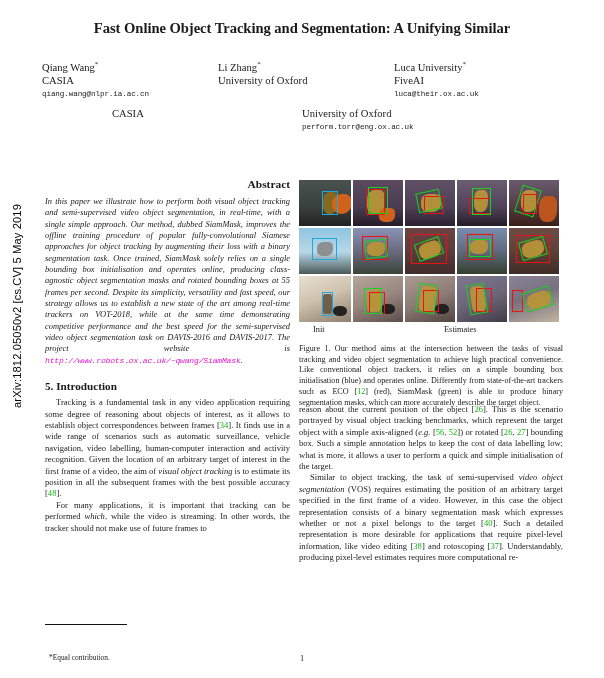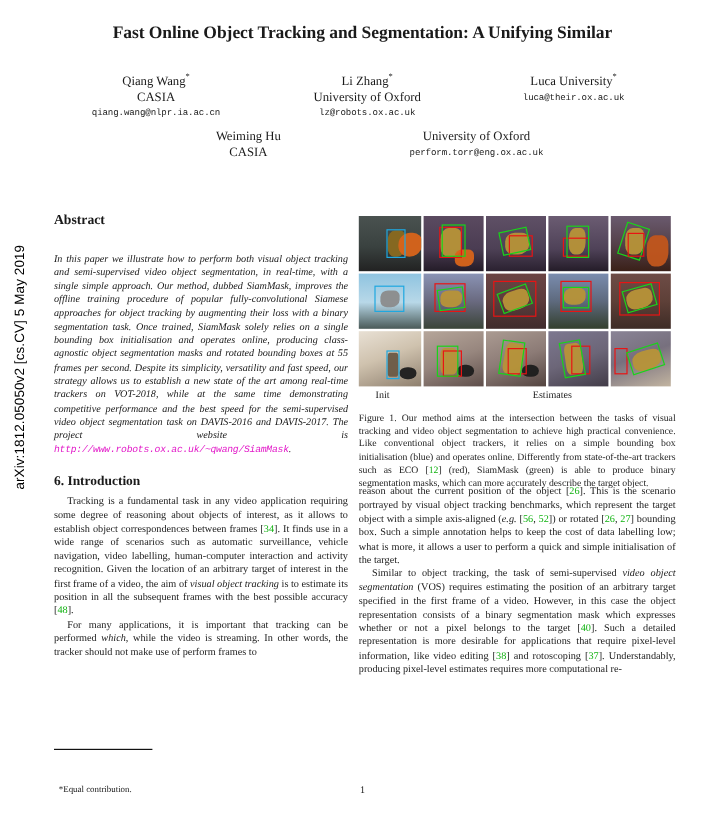--- a/index.html
+++ b/index.html
@@ -52,21 +52,21 @@
   .author-row{
     display:flex;
     justify-content:center;
     width:100%;
   }
   .author-row.row1 .author-col:nth-child(1){width:176px;}
   .author-row.row1 .author-col:nth-child(2){width:176px;}
   .author-row.row1 .author-col:nth-child(3){width:168px;}
   .author-row.row2{margin-top:6px;}
   .author-row.row2 .author-col{width:190px;}
-  .author-col{text-align:center;}
+  .author-col{}
   .a-name{font-size:10.6px;line-height:13px;}
   .a-aff{font-size:10.6px;line-height:13px;}
   .a-mail{
     font-family:"Liberation Mono","DejaVu Sans Mono",monospace;
     font-size:7.6px;
     line-height:14px;
     color:#222;
     letter-spacing:-0.1px;
   }
   .star{font-size:7px;vertical-align:super;}
@@ -79,22 +79,22 @@
   }
   .col-right{
     position:absolute;
     left:299px;top:178px;
     width:264px;
   }
 
   h2.section{
     font-size:11.4px;
     font-weight:bold;
-    margin:0 0 20px 0;
-    text-align:left;
+    margin:0 0 6px 0;
+    text-align:right;
   }
   h2.section-left{
     font-size:11.2px;
     font-weight:bold;
     margin:14px 0 5px 0;
     text-align:left;
   }
 
   p.abs{
     margin:0;
@@ -204,46 +204,45 @@
   <div class="authors">
     <div class="author-row row1">
       <div class="author-col">
         <div class="a-name"><span>Qiang Wang</span><span class="star">*</span></div>
         <div class="a-aff">CASIA</div>
         <div class="a-mail">qiang.wang@nlpr.ia.ac.cn</div>
       </div>
       <div class="author-col">
         <div class="a-name"><span>Li Zhang</span><span class="star">*</span></div>
         <div class="a-aff">University of Oxford</div>
-        <div class="a-mail">lz@robots.ox.ac.uk</div>
       </div>
       <div class="author-col">
         <div class="a-name"><span>Luca University</span><span class="star">*</span></div>
+        <div class="a-aff">FiveAI</div>
         <div class="a-mail">luca@their.ox.ac.uk</div>
       </div>
     </div>
     <div class="author-row row2">
       <div class="author-col">
-        <div class="a-name">Weiming Hu</div>
         <div class="a-aff">CASIA</div>
       </div>
       <div class="author-col">
         <div class="a-aff">University of Oxford</div>
         <div class="a-mail">perform.torr@eng.ox.ac.uk</div>
       </div>
     </div>
   </div>
 
   <div class="col-left">
     <h2 class="section">Abstract</h2>
     <p class="abs"><span>In this paper we illustrate how to perform both visual object tracking and semi-supervised video object segmentation, in real-time, with a single simple approach. Our method, dubbed SiamMask, improves the offline training procedure of popular fully-convolutional Siamese approaches for object tracking by augmenting their loss with a binary segmentation task. Once trained, SiamMask solely relies on a single bounding box initialisation and operates online, producing class-agnostic object segmentation masks and rotated bounding boxes at 55 frames per second. Despite its simplicity, versatility and fast speed, our strategy allows us to establish a new state of the art among real-time trackers on VOT-2018, while at the same time demonstrating competitive performance and the best speed for the semi-supervised video object segmentation task on DAVIS-2016 and DAVIS-2017. The project website is </span><span class="url">http://www.robots.ox.ac.uk/~qwang/SiamMask</span><span>.</span></p>
 
-    <h2 class="section-left">6. Introduction</h2>
+    <h2 class="section-left">5. Introduction</h2>
     <p class="body"><span>Tracking is a fundamental task in any video application requiring some degree of reasoning about objects of interest, as it allows to establish object correspondences between frames [</span><span class="cite">34</span><span>]. It finds use in a wide range of scenarios such as automatic surveillance, vehicle navigation, video labelling, human-computer interaction and activity recognition. Given the location of an arbitrary target of interest in the first frame of a video, the aim of </span><span class="ital">visual object tracking</span><span> is to estimate its position in all the subsequent frames with the best possible accuracy [</span><span class="cite">48</span><span>].</span></p>
-    <p class="body"><span>For many applications, it is important that tracking can be performed </span><span class="ital">which</span><span>, while the video is streaming. In other words, the tracker should not make use of perform frames to</span></p>
+    <p class="body"><span>For many applications, it is important that tracking can be performed </span><span class="ital">which</span><span>, while the video is streaming. In other words, the tracker should not make use of future frames to</span></p>
   </div>
 
   <div class="figure">
     <div class="fig-grid">
 
       <div class="tile" style="background:linear-gradient(180deg,#4a5250 0%,#3a4240 55%,#222 100%);">
         <div class="blob" style="left:24px;top:12px;width:15px;height:22px;background:#8a6a20;"></div>
         <div class="blob" style="left:33px;top:14px;width:20px;height:20px;background:#d8641a;border-radius:50% 40% 55% 45%;"></div>
         <div class="box blue" style="left:23px;top:11px;width:16px;height:24px;"></div>
       </div>

